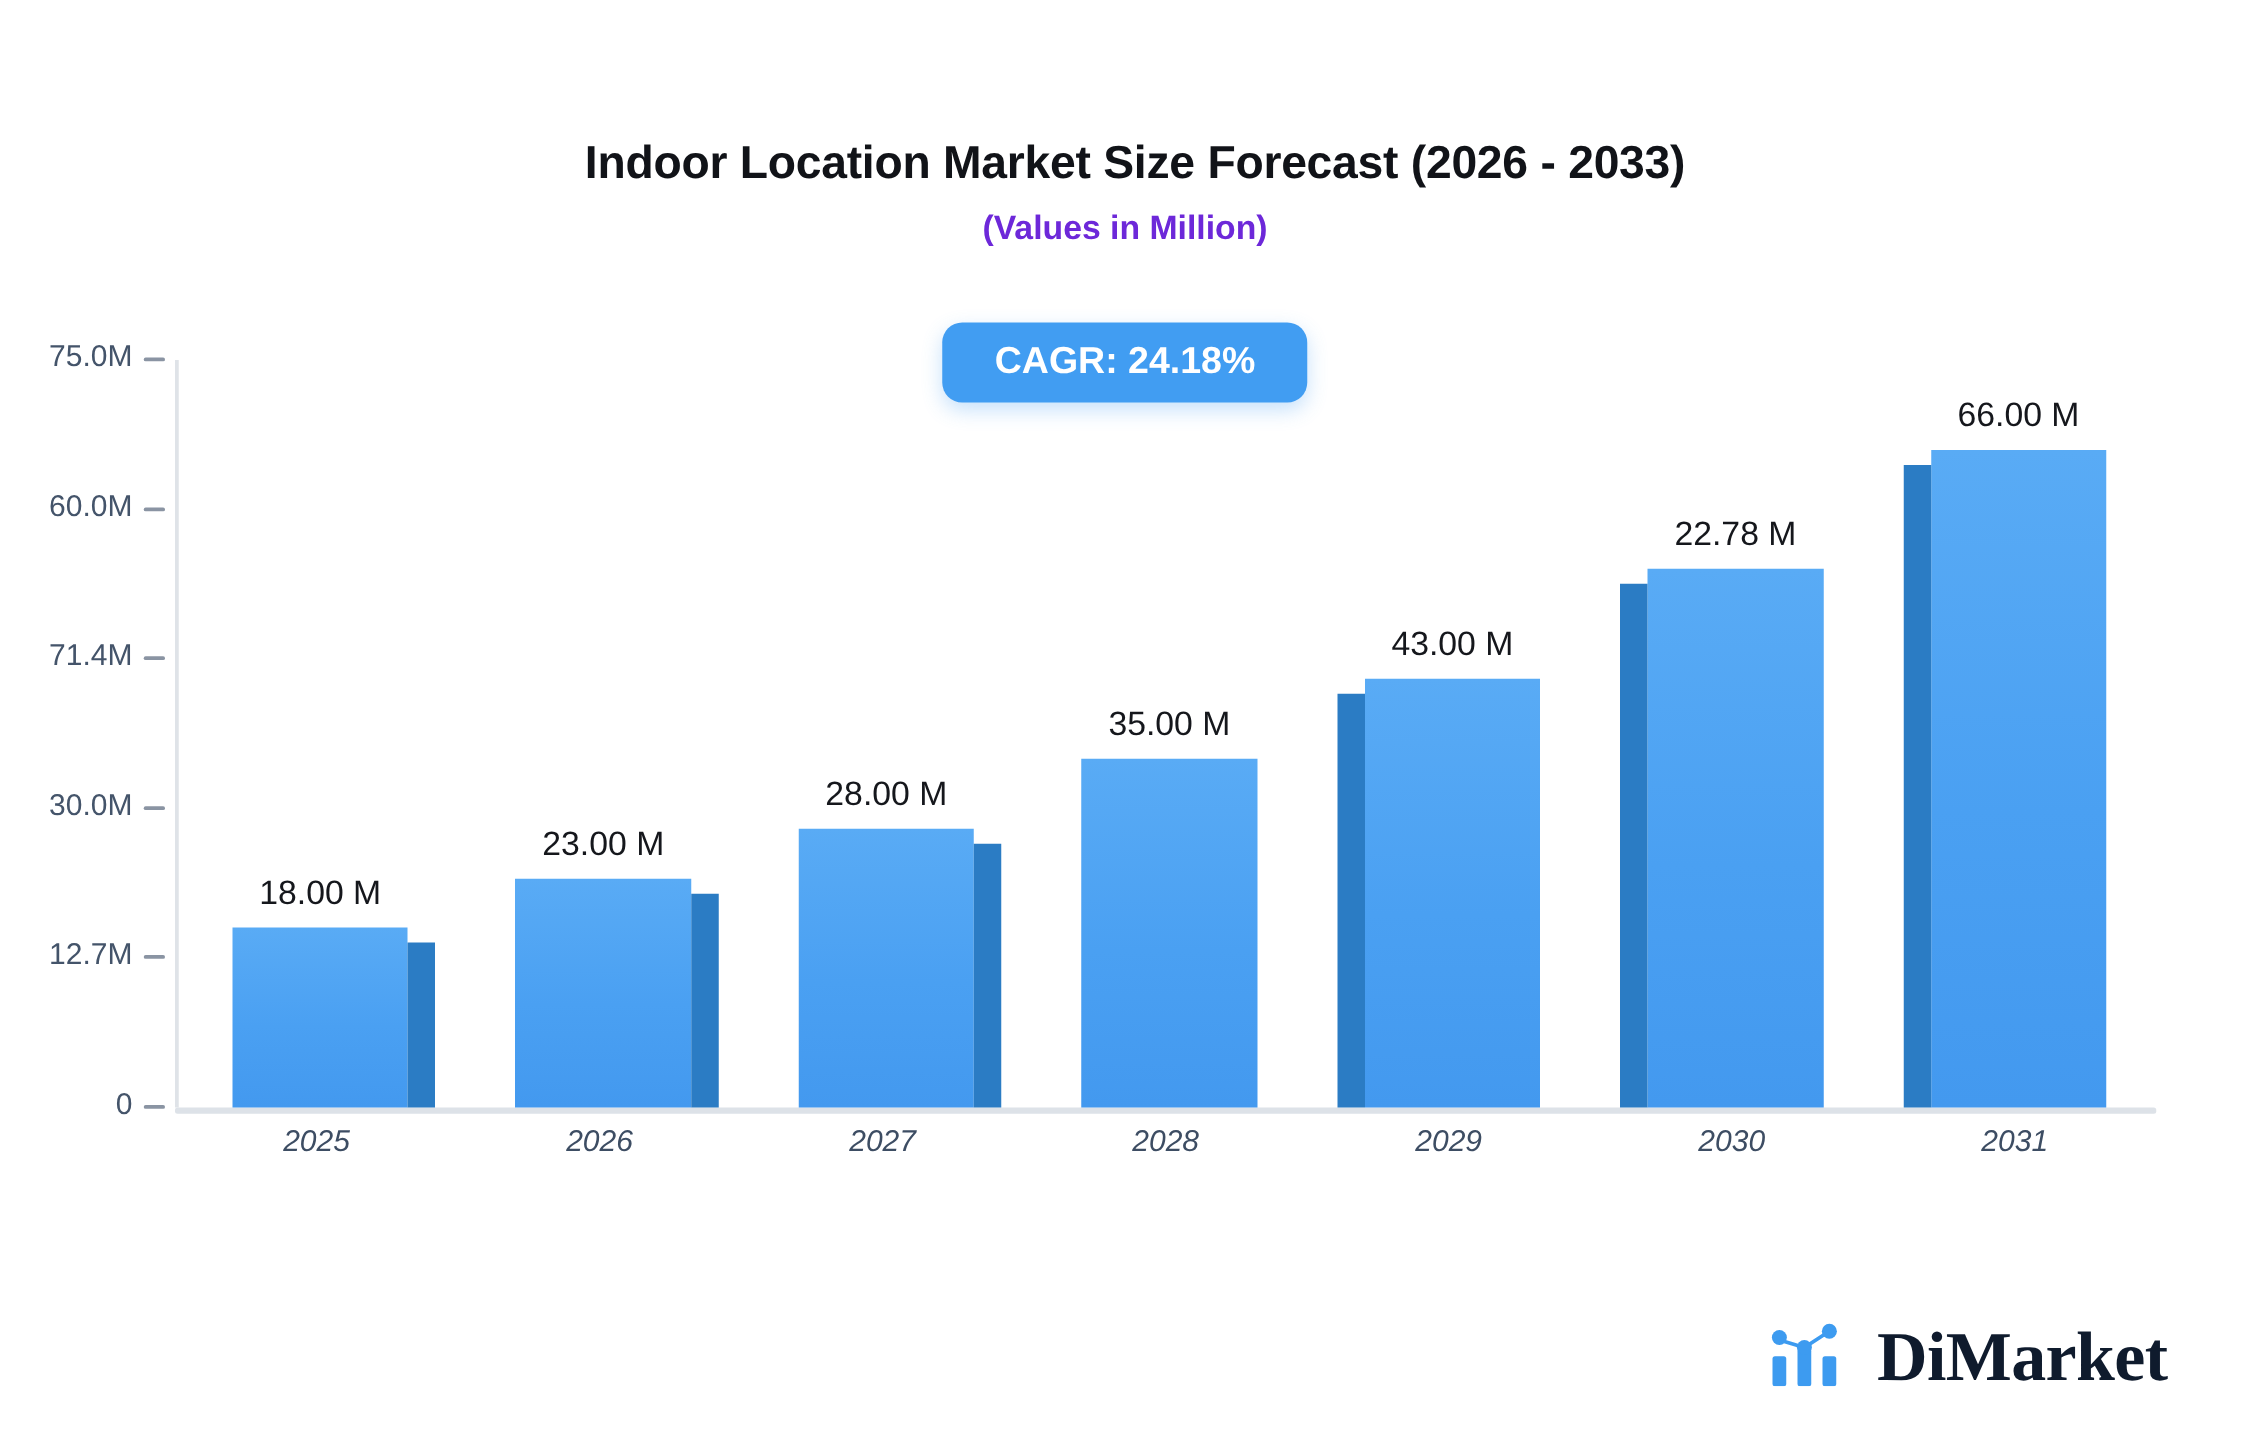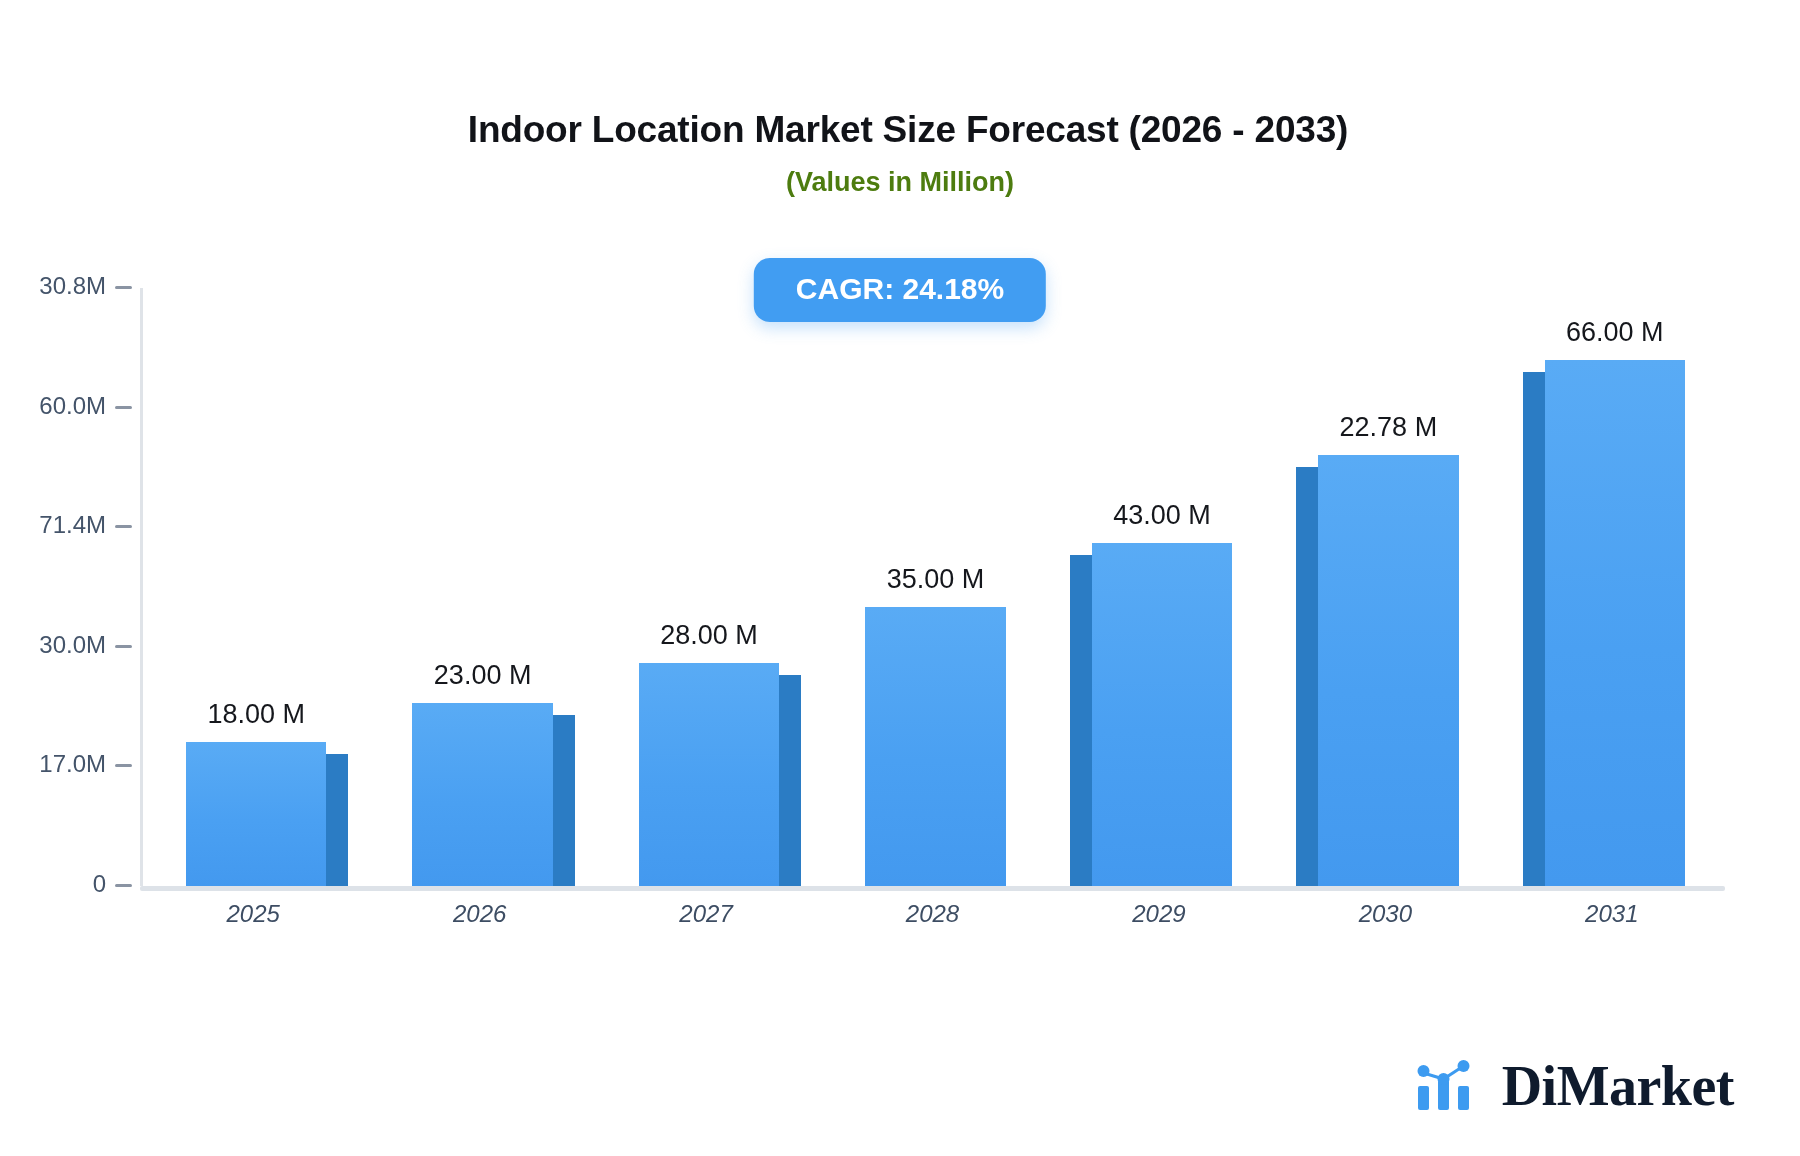--- a/index.html
+++ b/index.html
@@ -38,21 +38,21 @@
     color: #111318;
     letter-spacing: -0.2px;
     line-height: 1.2;
     white-space: nowrap;
     padding-left: 16px;
   }
   .chart-subtitle {
     margin-top: 14px;
     font-size: 27px;
     font-weight: bold;
-    color: #4d7c0f;
+    color: #6d28d9;
     line-height: 1.2;
     white-space: nowrap;
   }
 
   
   .cagr-badge {
     position: absolute;
     left: 50%;
     transform: translateX(-50%);
     top: 258px;
@@ -245,37 +245,37 @@
         </div>
       </div>
   </div>
 
   <div id="yticks">
       <div class="ytick-row" style="position: absolute; left: 0px; top: 886px;">
         <div class="ytick-label">0</div>
         <div class="ytick-dash"></div>
       </div>
       <div class="ytick-row" style="position: absolute; left: 0px; top: 766.4px;">
-        <div class="ytick-label">17.0M</div>
+        <div class="ytick-label">12.7M</div>
         <div class="ytick-dash"></div>
       </div>
       <div class="ytick-row" style="position: absolute; left: 0px; top: 646.8px;">
         <div class="ytick-label">30.0M</div>
         <div class="ytick-dash"></div>
       </div>
       <div class="ytick-row" style="position: absolute; left: 0px; top: 527.2px;">
         <div class="ytick-label">71.4M</div>
         <div class="ytick-dash"></div>
       </div>
       <div class="ytick-row" style="position: absolute; left: 0px; top: 407.6px;">
         <div class="ytick-label">60.0M</div>
         <div class="ytick-dash"></div>
       </div>
       <div class="ytick-row" style="position: absolute; left: 0px; top: 288px;">
-        <div class="ytick-label">30.8M</div>
+        <div class="ytick-label">75.0M</div>
         <div class="ytick-dash"></div>
       </div>
     </div>
   <div class="xticks" id="xticks">
       <div class="xtick-label" style="left: 113.214px;">2025</div>
       <div class="xtick-label" style="left: 339.643px;">2026</div>
       <div class="xtick-label" style="left: 566.071px;">2027</div>
       <div class="xtick-label" style="left: 792.5px;">2028</div>
       <div class="xtick-label" style="left: 1018.93px;">2029</div>
       <div class="xtick-label" style="left: 1245.36px;">2030</div>

